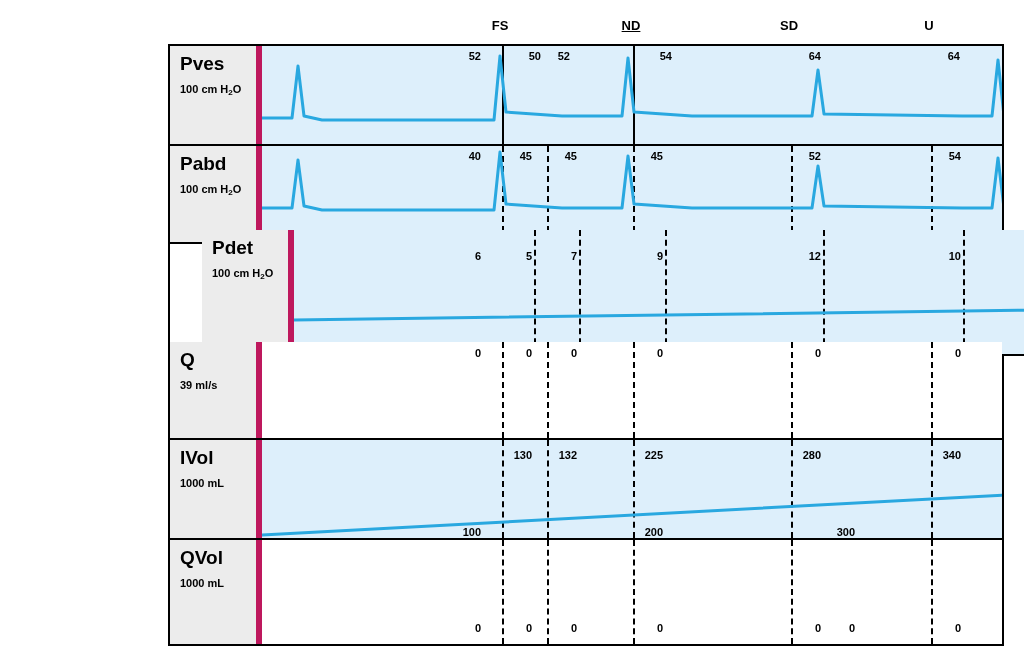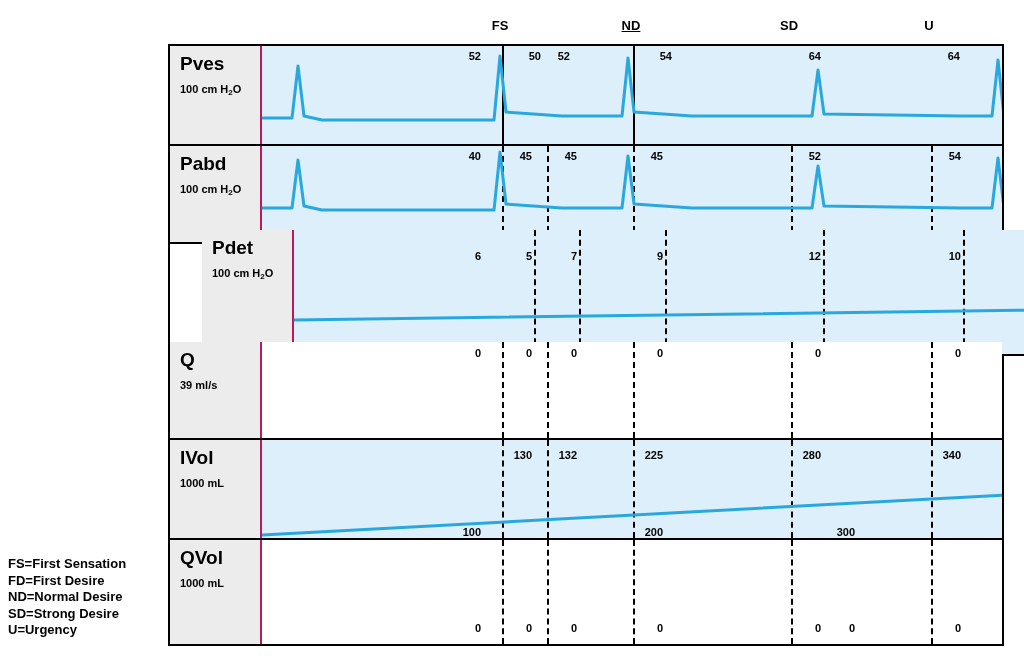--- a/index.html
+++ b/index.html
@@ -27,21 +27,21 @@
   }
 
   
   .grid{position:absolute;left:168px;top:44px;width:836px;height:602px;
         border:2px solid #000;box-sizing:border-box;}
   .row{position:absolute;left:0;width:100%;box-sizing:border-box;
        border-bottom:2px solid #000;}
   .row.last{border-bottom:none;}
   .row-head{
     position:absolute;left:0;top:0;width:92px;height:100%;
-    border-right:2px solid #be185d;box-sizing:border-box;
+    border-right:6px solid #be185d;box-sizing:border-box;
     background:#ececec;padding:8px 0 0 10px;
   }
   .row-title{font-size:19px;font-weight:bold;color:#000;line-height:20px;}
   .row-unit{font-size:11px;font-weight:bold;color:#000;margin-top:9px;}
   .row-unit sub{font-size:8px;vertical-align:-2px;}
   .row-body{
     position:absolute;left:92px;top:0;right:0;height:100%;
     box-sizing:border-box;overflow:hidden;
   }
   .row-body.tint{background:#ddeffb;}
@@ -64,27 +64,20 @@
 <div id="chart-root">
 
   <div id="marker-headers">
       <div class="marker-label" style="left: 500px;">FS</div>
       <div class="marker-label" style="left: 545px; margin-top: 24px;">FD</div>
       <div class="marker-label" style="left: 631px; text-decoration: underline;">ND</div>
       <div class="marker-label" style="left: 789px;">SD</div>
       <div class="marker-label" style="left: 929px;">U</div>
     </div>
 
-  <div class="legend">
-    <div>FS=First Sensation</div>
-    <div>FD=First  Desire</div>
-    <div>ND=Normal Desire</div>
-    <div>SD=Strong Desire</div>
-    <div>U=Urgency</div>
-  </div>
 
   <div class="grid">
 
     <div class="row" style="top:0px;height:100px;">
       <div class="row-head">
         <div class="row-title">Pves</div>
         <div class="row-unit">100 cm H<sub>2</sub>O</div>
       </div>
       <div class="row-body tint">
         <div class="mline solid" style="left:240px;"></div>

